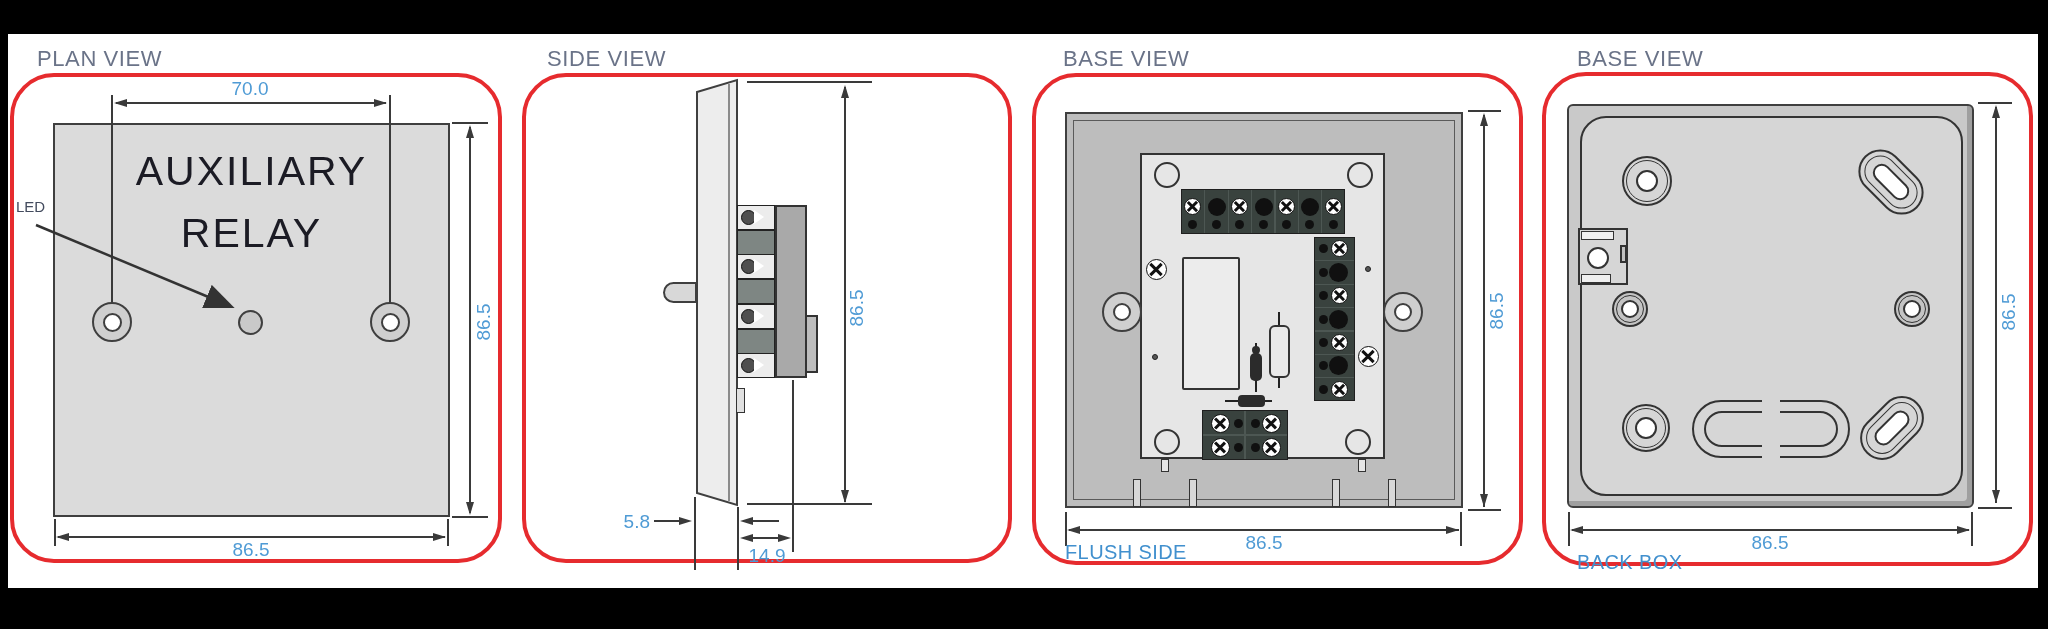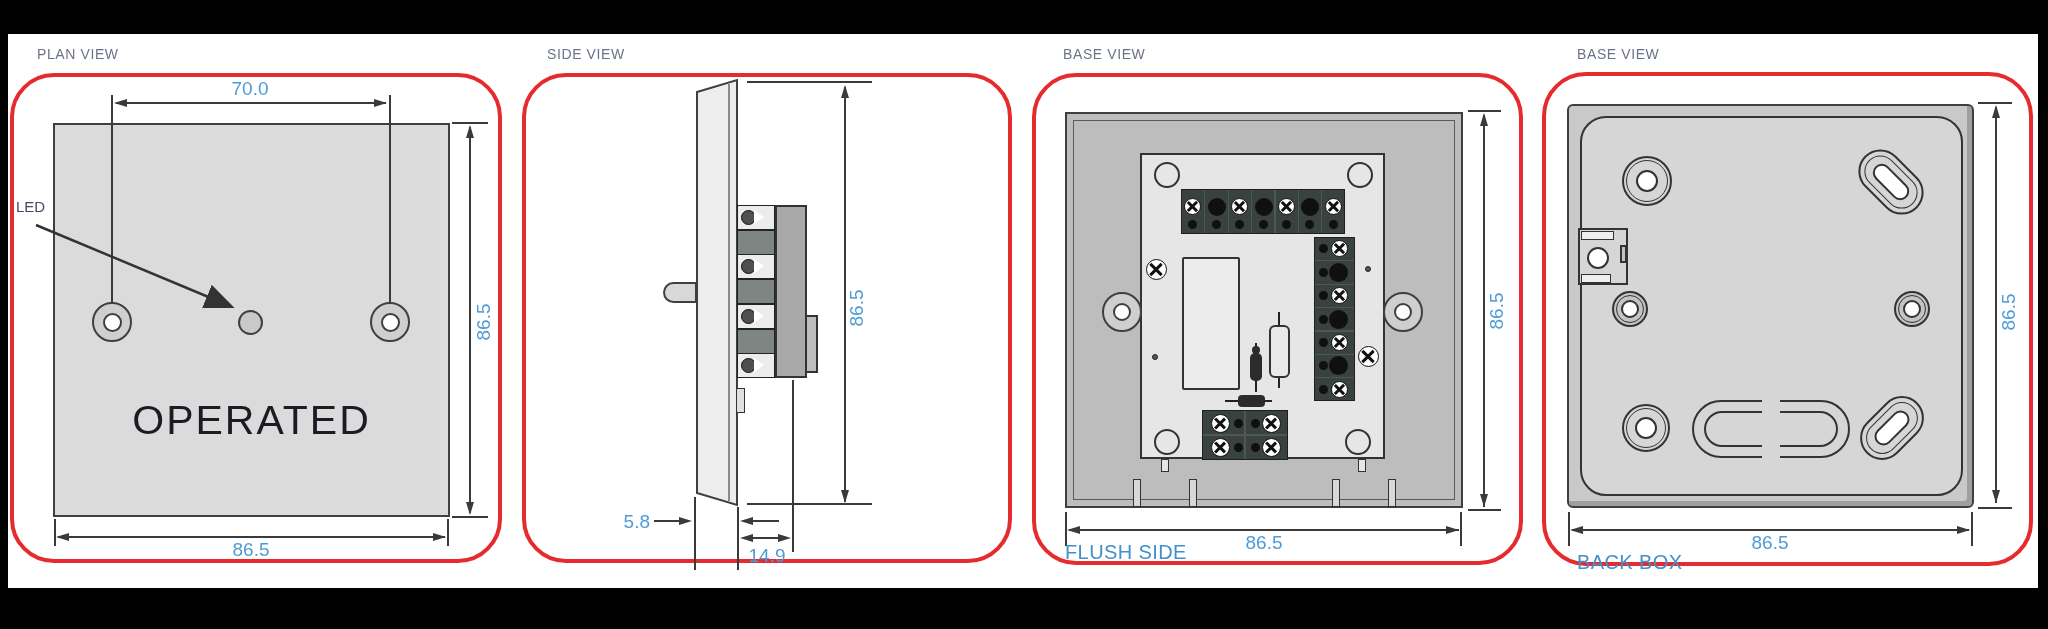--- a/index.html
+++ b/index.html
@@ -6,21 +6,21 @@
     --red:#e62b2e; --blue:#4f9bd5; --titlec:#6a7388; --ink:#3a3a3a;
     --dark:#333; --term:#39423e;
   }
   *{box-sizing:border-box;margin:0;padding:0}
   html,body{background:#000}
   #stage{position:relative;width:2048px;height:629px;background:#000;overflow:hidden;
          font-family:"Liberation Sans",sans-serif}
   .abs{position:absolute}
   .sheet{position:absolute;background:#fff}
   .frame{position:absolute;border:4px solid var(--red);border-radius:44px;background:transparent}
-  .title{position:absolute;color:var(--titlec);font-size:14px;letter-spacing:.6px;white-space:nowrap}
+  .title{position:absolute;color:var(--titlec);font-size:22px;letter-spacing:.6px;white-space:nowrap}
   .caption{position:absolute;color:#4190ce;font-size:20px;letter-spacing:.4px;white-space:nowrap}
   .dimtxt{position:absolute;color:var(--blue);font-size:19px;white-space:nowrap}
   .ctr{transform:translateX(-50%)}
   .vtxt{transform:translate(-50%,-50%) rotate(-90deg)}
   .ln{position:absolute;background:var(--ink)}
   .ah{position:absolute;width:0;height:0}
   .ah.l{border-top:4.5px solid transparent;border-bottom:4.5px solid transparent;border-right:13px solid var(--ink)}
   .ah.r{border-top:4.5px solid transparent;border-bottom:4.5px solid transparent;border-left:13px solid var(--ink)}
   .ah.u{border-left:4.5px solid transparent;border-right:4.5px solid transparent;border-bottom:13px solid var(--ink)}
   .ah.d{border-left:4.5px solid transparent;border-right:4.5px solid transparent;border-top:13px solid var(--ink)}
@@ -54,21 +54,22 @@
   <div class="frame" style="left:522px;top:73px;width:490px;height:490px"></div>
   <div class="title" style="left:547px;top:46px">SIDE VIEW</div>
 
   <div class="frame" style="left:1032px;top:73px;width:491px;height:492px"></div>
   <div class="title" style="left:1063px;top:46px">BASE VIEW</div>
 
   <div class="frame" style="left:1542px;top:72px;width:491px;height:494px"></div>
   <div class="title" style="left:1577px;top:46px">BASE VIEW</div>
 
   <div class="abs" style="left:53px;top:123px;width:397px;height:394px;background:#dbdbdb;border:2px solid #3f3f3f"></div>
-  <div class="plateTxt" style="top:397px">OPERATED</div>
+  <div class="plateTxt" style="top:148px">AUXILIARY</div>
+  <div class="plateTxt" style="top:210px">RELAY</div>
 
   <div class="ln" style="left:111px;top:95px;width:2px;height:209px"></div>
   <div class="ln" style="left:389px;top:95px;width:2px;height:209px"></div>
   <div class="ln" style="left:116px;top:102px;width:270px;height:2px"></div>
   <div class="ah l" style="left:114px;top:98.5px"></div>
   <div class="ah r" style="left:374px;top:98.5px"></div>
   <div class="dimtxt ctr" style="left:250px;top:78px">70.0</div>
 
   <div class="abs" style="left:16px;top:198px;color:#434b5e;font-size:15px">LED</div>
 

